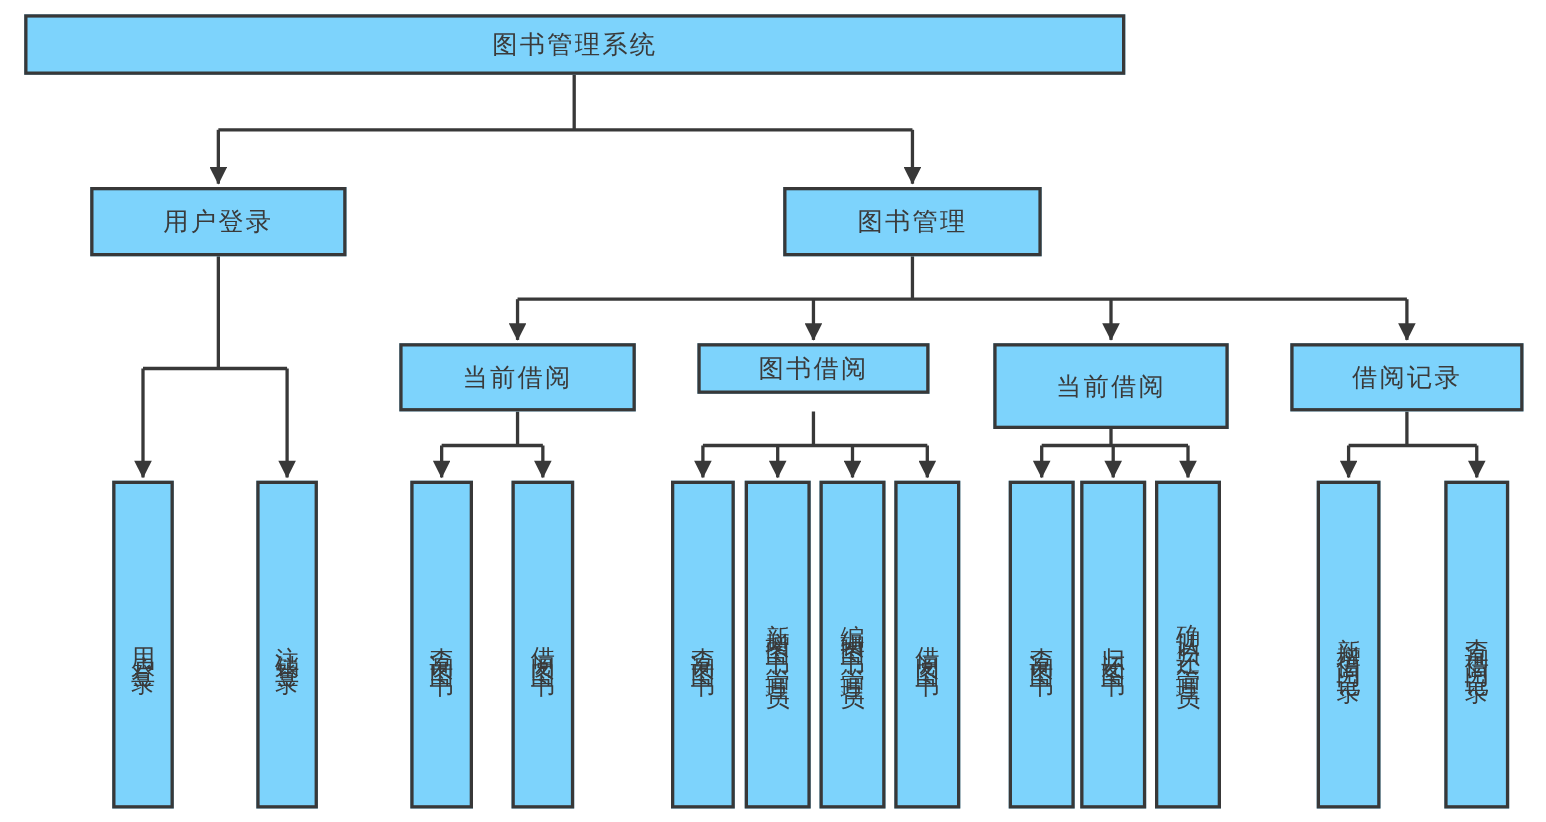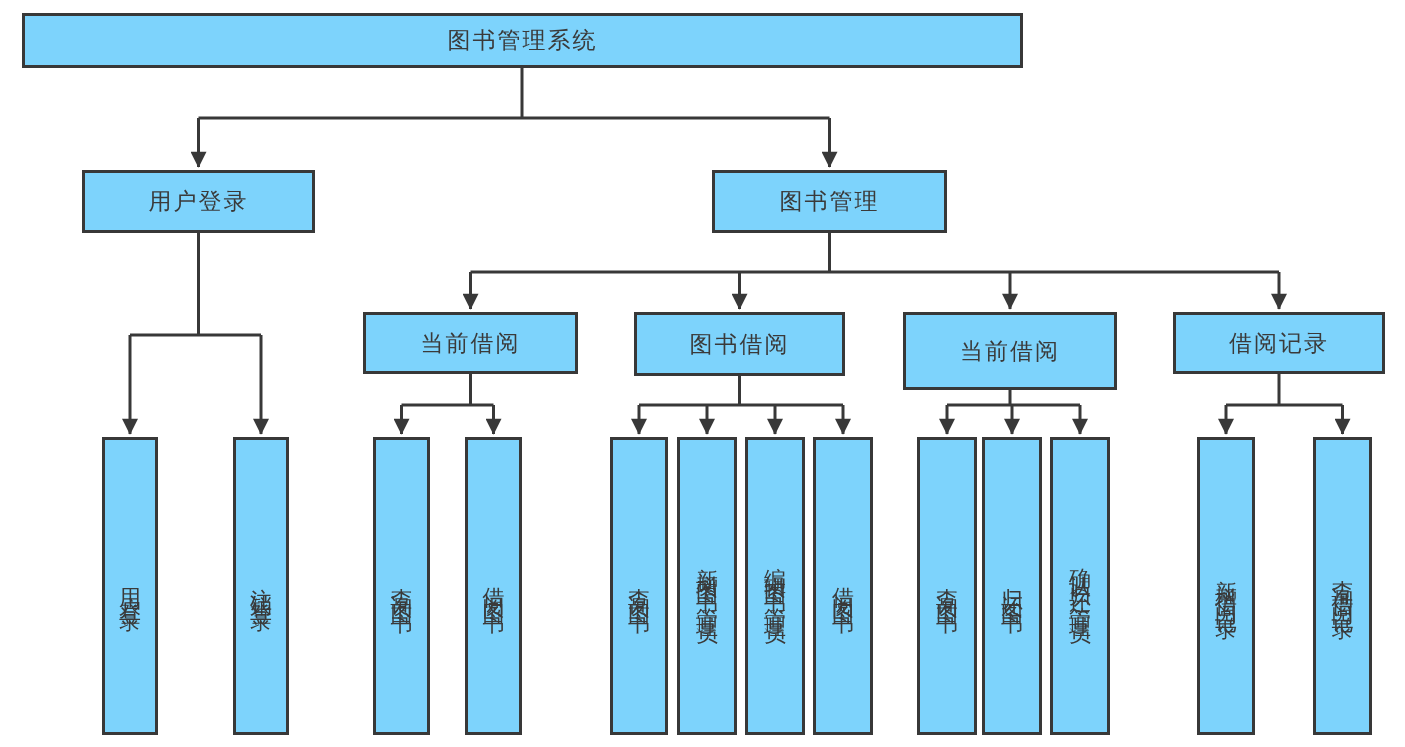--- a/index.html
+++ b/index.html
@@ -101,21 +101,21 @@
       <line class="ln" x1="1342.5" y1="405" x2="1342.5" y2="434" marker-end="url(#arr)"></line>
     </g>
   </svg>
 
   <div class="box hbox" style="left:22px; top:13px; width:1001px; height:55px">图书管理系统</div>
 
   <div class="box hbox" style="left:82px; top:170px; width:233px; height:63px">用户登录</div>
   <div class="box hbox" style="left:712px; top:170px; width:235px; height:63px">图书管理</div>
 
   <div class="box hbox" style="left:363px; top:312px; width:215px; height:62px">当前借阅</div>
-  <div class="box hbox" style="left:634px; top:312px; width:211px; height:64px">图书借阅</div>
+  <div class="box hbox" style="left:634px; top:312px; width:211px; height:46px">图书借阅</div>
   <div class="box hbox" style="left:903px; top:312px; width:214px; height:78px">当前借阅</div>
   <div class="box hbox" style="left:1173px; top:312px; width:212px; height:62px">借阅记录</div>
 
   <div class="box vbox" style="left:102px; top:437px; width:56px; height:298px">用户登录</div>
   <div class="box vbox" style="left:233px; top:437px; width:56px; height:298px">注销登录</div>
 
   <div class="box vbox" style="left:373px; top:437px; width:57px; height:298px">查询图书</div>
   <div class="box vbox" style="left:465px; top:437px; width:57px; height:298px">借阅图书</div>
 
   <div class="box vbox" style="left:610px; top:437px; width:58px; height:298px">查询图书</div>

